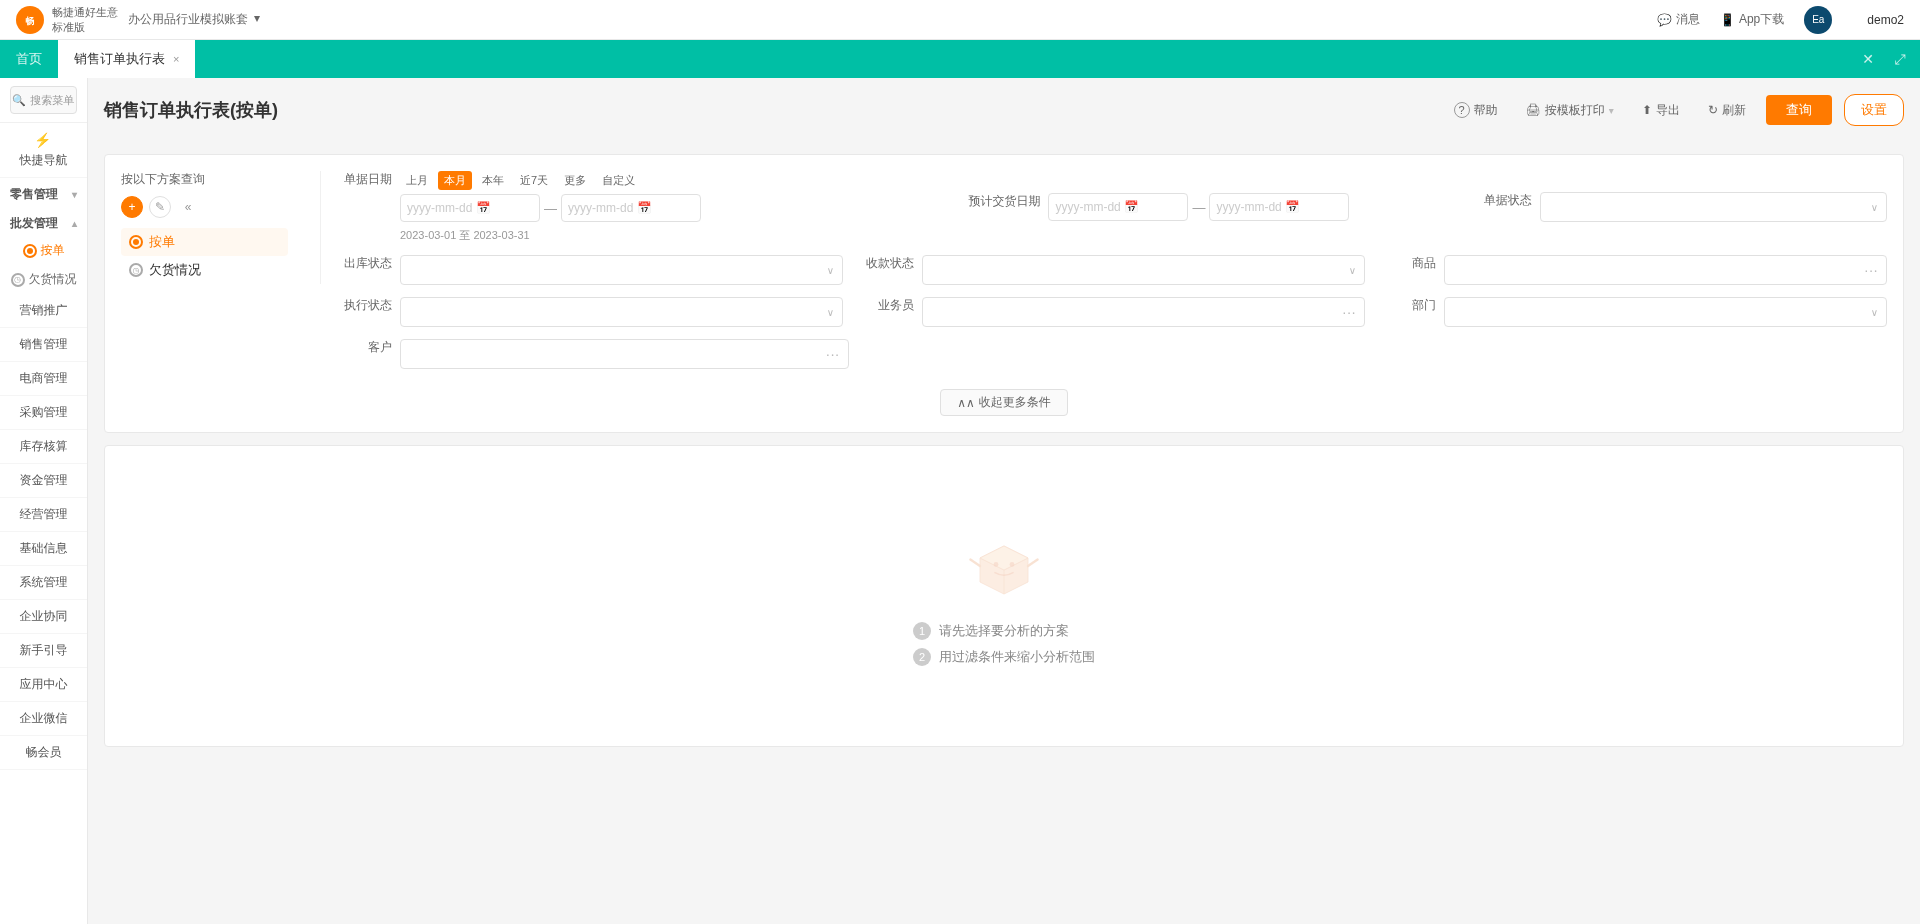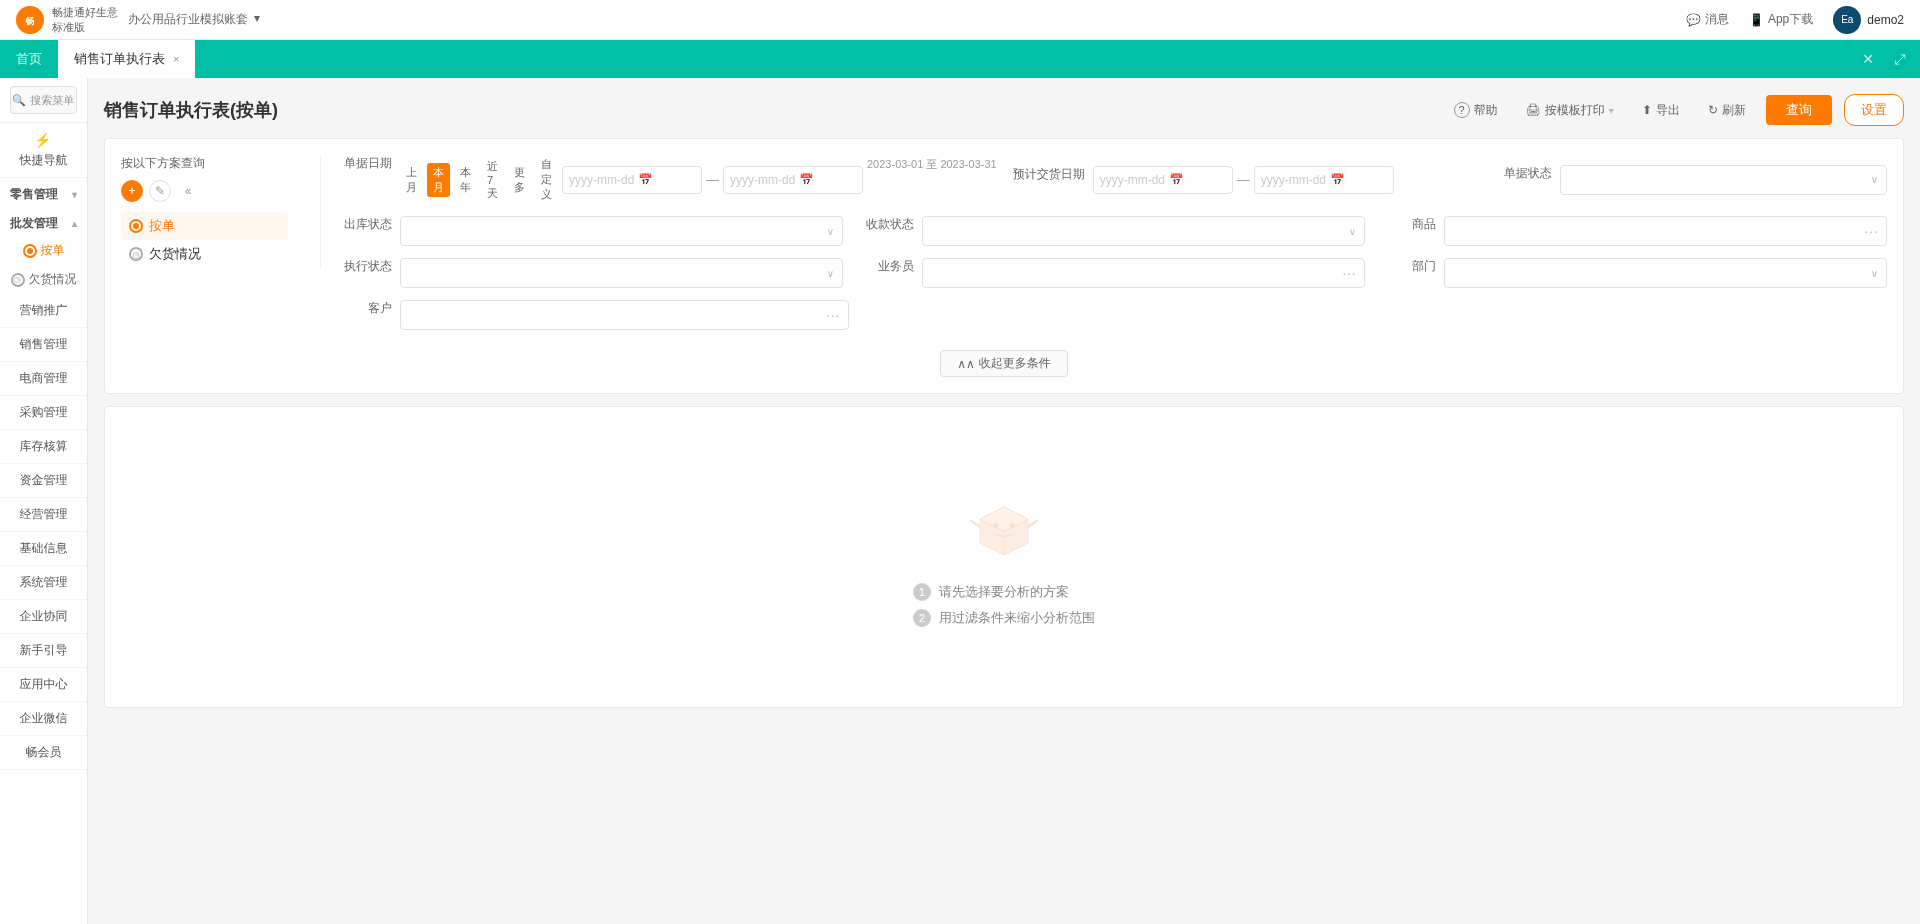--- a/index.html
+++ b/index.html
@@ -68,21 +68,21 @@
       height: 28px;
       border-radius: 50%;
       background: #0c4a6e;
       display: flex;
       align-items: center;
       justify-content: center;
       font-size: 10px;
       color: #fff;
       overflow: hidden;
     }
-    .user-name { font-size: 12px; color: #333; }
+    .user-name { font-size: 12px; color: #333; margin-left: 29px; }
 
     
     .tab-bar {
       height: 38px;
       background: #00bfa5;
       display: flex;
       align-items: center;
       padding: 0 0;
       flex-shrink: 0;
       position: relative;
@@ -216,21 +216,21 @@
       overflow-y: auto;
       padding: 16px;
       background: #f5f5f5;
     }
 
     
     .page-title-bar {
       display: flex;
       align-items: center;
       justify-content: space-between;
-      margin-bottom: 12px;
+      margin-bottom: 28px;
     }
     .page-title {
       font-size: 18px;
       font-weight: bold;
       color: #333;
     }
     .page-actions {
       display: flex;
       align-items: center;
       gap: 12px;
@@ -699,21 +699,21 @@
             <span>欠货情况</span>
           </div>
         </div>
 
         <div class="filter-right-panel">
 
           <div class="filter-row">
 
             <div style="display:flex;align-items:flex-start;gap:8px;flex:1.5;">
               <span class="filter-label">单据日期</span>
-              <div style="display:flex;flex-direction:row;gap:4px;flex:1;">
+              <div style="display:flex;flex-direction:column;gap:4px;flex:1;">
                 <div class="date-filter">
                   <div class="date-quick-btns">
                     <span class="date-quick-btn">上月</span>
                     <span class="date-quick-btn active">本月</span>
                     <span class="date-quick-btn">本年</span>
                     <span class="date-quick-btn">近7天</span>
                     <span class="date-quick-btn">更多</span>
                     <span class="date-quick-btn">自定义</span>
                   </div>
                 </div>

